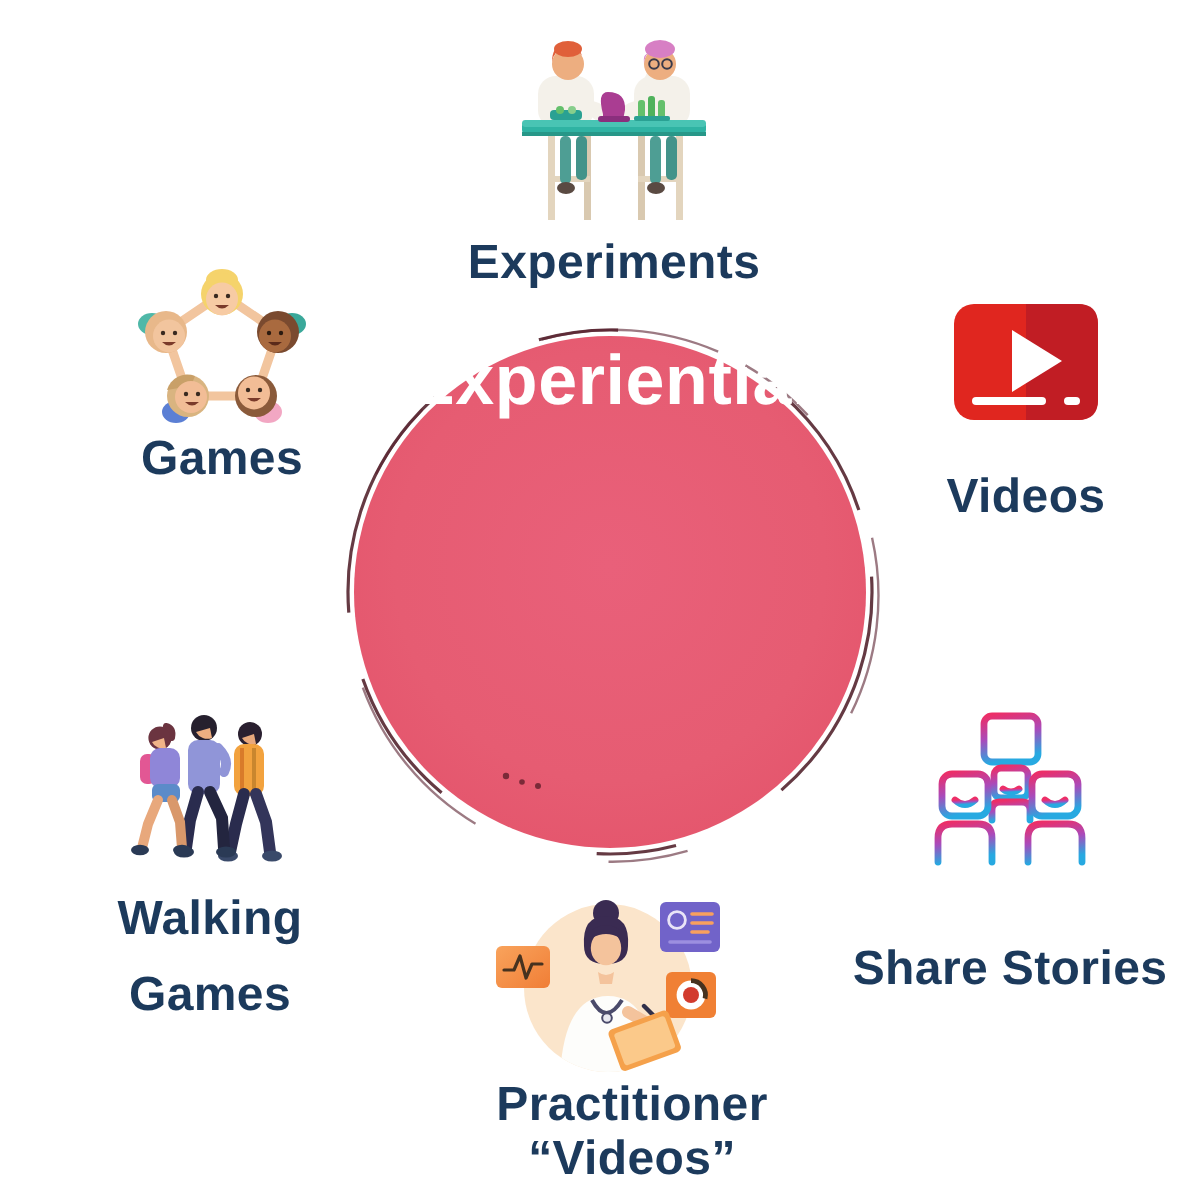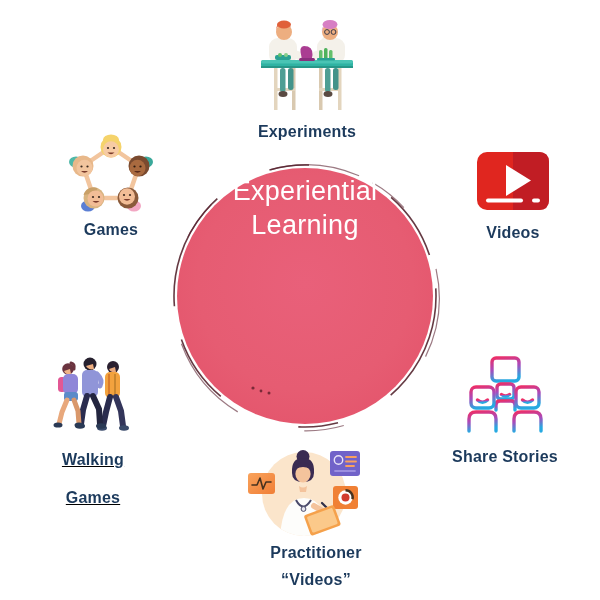--- a/index.html
+++ b/index.html
@@ -8,40 +8,40 @@
     font-family:"Liberation Sans",sans-serif;
     -webkit-font-smoothing:antialiased;
   }
   .canvas{position:relative;width:600px;height:600px;overflow:hidden;background:#ffffff;}
 
   
   .center-wrap{position:absolute;left:177px;top:168px;width:256px;height:256px;}
   .center-wrap svg{position:absolute;left:-12px;top:-12px;}
   .center-title{
     position:absolute;left:0;top:0;width:256px;height:256px;
-    display:flex;flex-direction:column;align-items:center;justify-content:flex-start;
-    color:#ffffff;font-weight:normal;font-size:27px;line-height:34px;
+    display:flex;flex-direction:column;align-items:center;justify-content:space-between;
+    color:#ffffff;font-weight:bold;font-size:35px;line-height:34px;
     text-align:center;letter-spacing:.3px;padding-top:6px;box-sizing:border-box;
   }
 
   
   .node{position:absolute;display:flex;flex-direction:column;align-items:center;}
   .node .label{
-    color:#1C3A5C;font-weight:bold;font-size:16px;line-height:24px;
+    color:#1C3A5C;font-weight:bold;font-size:24px;line-height:24px;
     text-align:center;letter-spacing:.2px;white-space:nowrap;
   }
   .node-experiments{left:243px;top:20px;width:128px;}
   .node-experiments .label{margin-top:8px;}
-  .node-videos{left:470px;top:152px;width:86px;}
+  .node-videos{left:470px;top:152px;width:86px;gap:16px;}
   .node-videos .label{margin-top:11px;}
   .node-games{left:58px;top:132px;width:106px;}
   .node-games .label{margin-top:0px;}
-  .node-share{left:447px;top:356px;width:116px;}
+  .node-share{left:447px;top:356px;width:116px;gap:28px;}
   .node-share .label{margin-top:11px;}
-  .node-walking{left:40px;top:354px;width:106px;text-decoration:underline;}
+  .node-walking{left:52px;top:354px;width:106px;}
   .node-walking .label{margin-top:14px;}
   .node-practitioner{left:238px;top:446px;width:132px;}
   .node-practitioner .label{margin-top:3px;margin-left:24px;}
 </style>
 </head>
 <body>
 
 <div class="canvas">
 
   <div class="center-wrap">
@@ -58,21 +58,20 @@
       <circle cx="139" cy="142" r="133" fill="none" stroke="#5A2230" stroke-width="1.2" stroke-dasharray="40 70 90 110" opacity="0.6" transform="rotate(300 140 140)"></circle>
 
       <circle cx="140" cy="140" r="128" fill="url(#pinkfill)"></circle>
 
       <circle cx="88" cy="232" r="1.6" fill="#7A2A38"></circle>
       <circle cx="96" cy="235" r="1.4" fill="#7A2A38"></circle>
       <circle cx="104" cy="237" r="1.5" fill="#7A2A38"></circle>
     </svg>
     <div class="center-title">
       <span>Experiential</span>
-      <span>Learning</span>
     </div>
   </div>
 
   <div class="node node-experiments">
     <svg width="120" height="92" viewBox="0 0 120 92">
 
       <rect x="27" y="48" width="3.5" height="42" fill="#E3D5BE"></rect>
       <rect x="45" y="48" width="3.5" height="42" fill="#D9C9B0"></rect>
       <rect x="72" y="48" width="3.5" height="42" fill="#D9C9B0"></rect>
       <rect x="91" y="48" width="3.5" height="42" fill="#E3D5BE"></rect>

